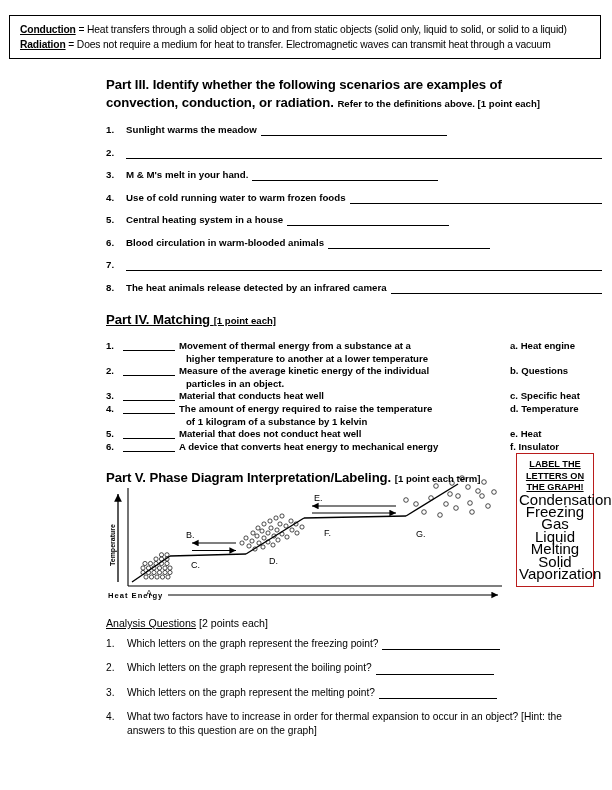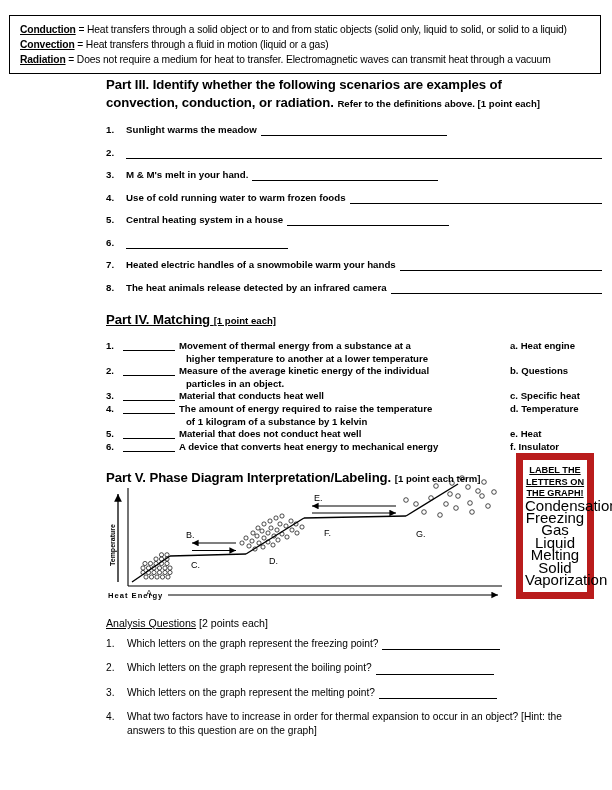--- a/index.html
+++ b/index.html
@@ -126,21 +126,21 @@
 
   
   .p5-head { margin-top: 16px; }
 
   
   .label-box {
     position: absolute;
     left: 516px;
     top: 449px;
     width: 78px;
-    border: 7px solid #b91c1c;
+    border: 1px solid #b91c1c;
     box-sizing: border-box;
     padding: 5px 2px 6px 2px;
     text-align: center;
   }
   .label-box-title {
     font-size: 9.2px;
     font-weight: bold;
     text-decoration: underline;
     line-height: 11.5px;
   }
@@ -207,24 +207,20 @@
 <body>
 
 <div class="page">
 
   <div class="defs-box">
     <div class="def-line">
       <span class="def-term">Conduction</span>
       <span>= Heat transfers through a solid object or to and from static objects (solid only, liquid to solid, or solid to a liquid)</span>
     </div>
     <div class="def-line">
-      <span class="def-term">Convection</span>
-      <span>= Heat transfers through a fluid in motion (liquid or a gas)</span>
-    </div>
-    <div class="def-line">
       <span class="def-term">Radiation</span>
       <span>= Does not require a medium for heat to transfer. Electromagnetic waves can transmit heat through a vacuum</span>
     </div>
   </div>
 
   <div class="content">
 
     <div class="part-head">
       <span>Part III. Identify whether the following scenarios are examples of</span><br>
       <span>convection, conduction, or radiation.</span>
@@ -251,25 +247,25 @@
         <span class="p3-text">Use of cold running water to warm frozen foods</span>
         <span class="blank"></span>
       </div>
       <div class="p3-item">
         <span class="p3-num">5.</span>
         <span class="p3-text">Central heating system in a house</span>
         <span class="blank fixed-160"></span>
       </div>
       <div class="p3-item">
         <span class="p3-num">6.</span>
+        <span class="p3-text">Blood circulation in warm-blooded animals</span>
         <span class="blank fixed-160"></span>
       </div>
       <div class="p3-item">
         <span class="p3-num">7.</span>
-        <span class="p3-text">Heated electric handles of a snowmobile warm your hands</span>
         <span class="blank"></span>
       </div>
       <div class="p3-item">
         <span class="p3-num">8.</span>
         <span class="p3-text">The heat animals release detected by an infrared camera</span>
         <span class="blank"></span>
       </div>
     </div>
 
     <div class="part-head p4-head">

